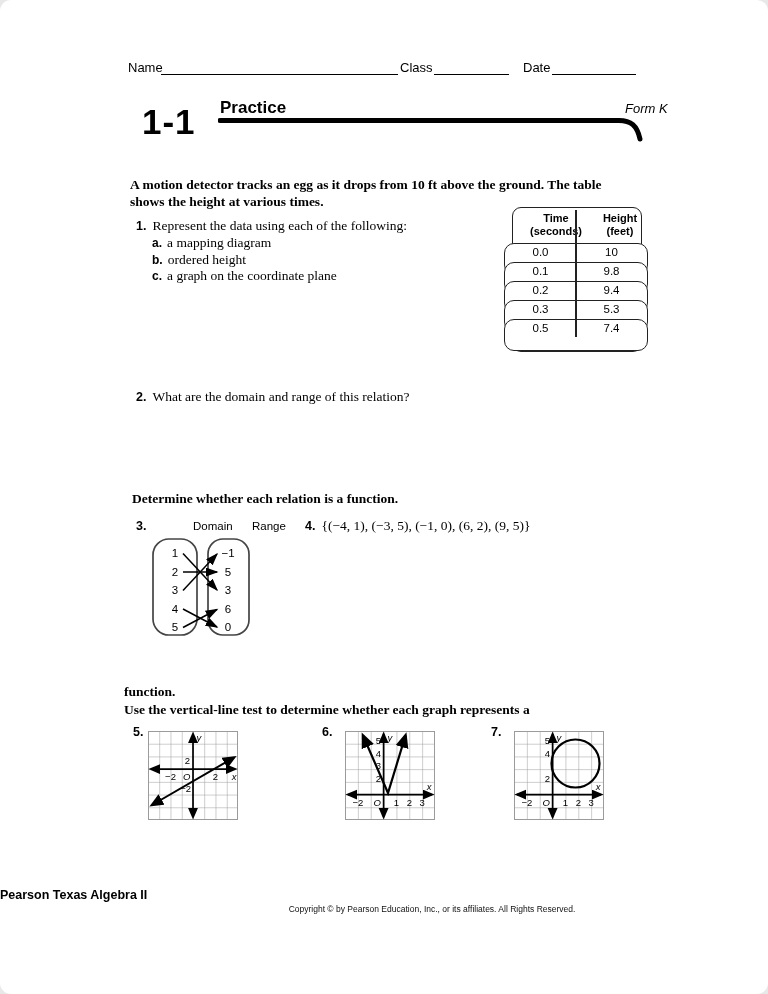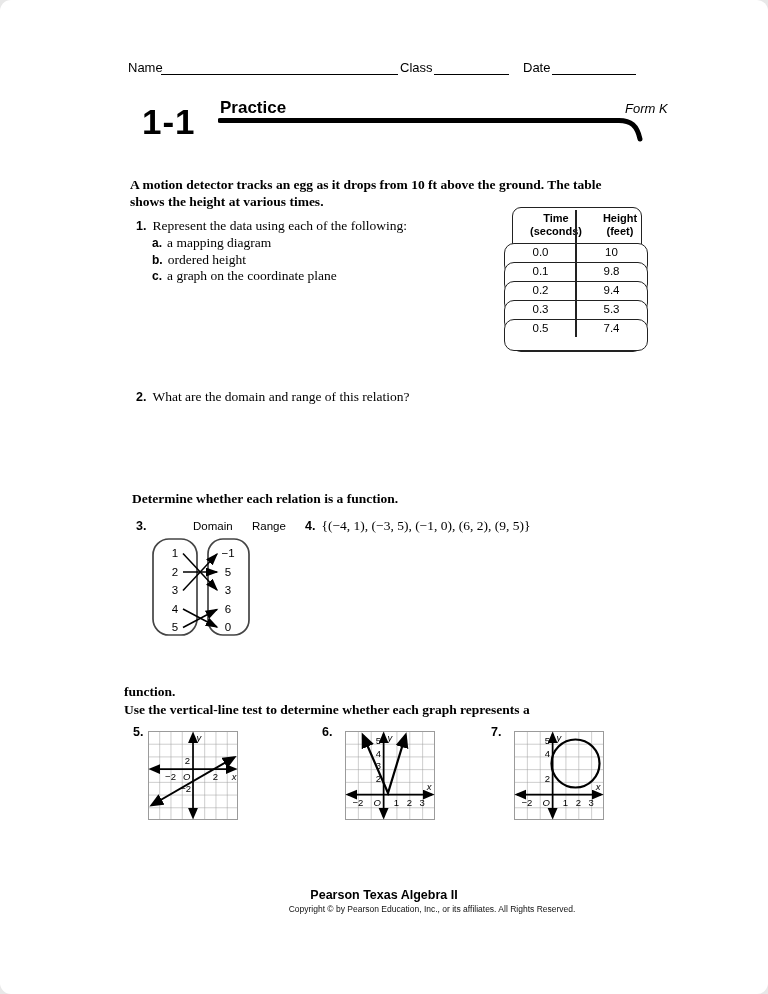--- a/index.html
+++ b/index.html
@@ -19,21 +19,21 @@
   .sechead{font-family:"Liberation Serif",serif;font-weight:bold;font-size:13.5px;line-height:17.5px;}
   .maplabel{font-family:"Liberation Sans",sans-serif;font-size:11.5px;margin-left:40px;}
   
   .tblwrap{width:144px;height:146px;}
   .tbl-outer{position:absolute;left:8px;top:0;width:128px;height:143px;border:1.6px solid #222;border-radius:9px;background:#fff;}
   .tbl-headrow{position:absolute;left:20px;top:0;width:128px;height:36px;display:flex;}
   .tbl-headcell{width:50%;text-align:center;font-family:"Liberation Sans",sans-serif;font-weight:bold;font-size:11px;line-height:12.5px;padding-top:5px;}
   .tbl-row{position:absolute;left:0;width:144px;height:32px;border:1.5px solid #222;border-radius:10px;background:#fff;display:flex;box-sizing:border-box;}
   .tbl-cell{width:50%;text-align:center;font-family:"Liberation Sans",sans-serif;font-size:11.5px;line-height:17px;}
   .tbl-divider{position:absolute;left:71.3px;top:3px;width:1.5px;height:127px;background:#222;}
-  .footer-title{font-family:"Liberation Sans",sans-serif;font-weight:bold;font-size:12.5px;text-align:center;}
+  .footer-title{font-family:"Liberation Sans",sans-serif;font-weight:bold;font-size:12.5px;}
   .footer-copy{font-family:"Liberation Sans",sans-serif;font-size:8.5px;color:#111;text-align:center;padding-left:48px;}
   svg text{font-family:"Liberation Sans",sans-serif;}
 </style>
 </head>
 <body>
 
 <div class="page">
 
   <span class="abs fieldlabel" style="left:128px;top:60px">Name</span>
   <div class="abs blank" style="left:161px;top:61px;width:237px"></div>

